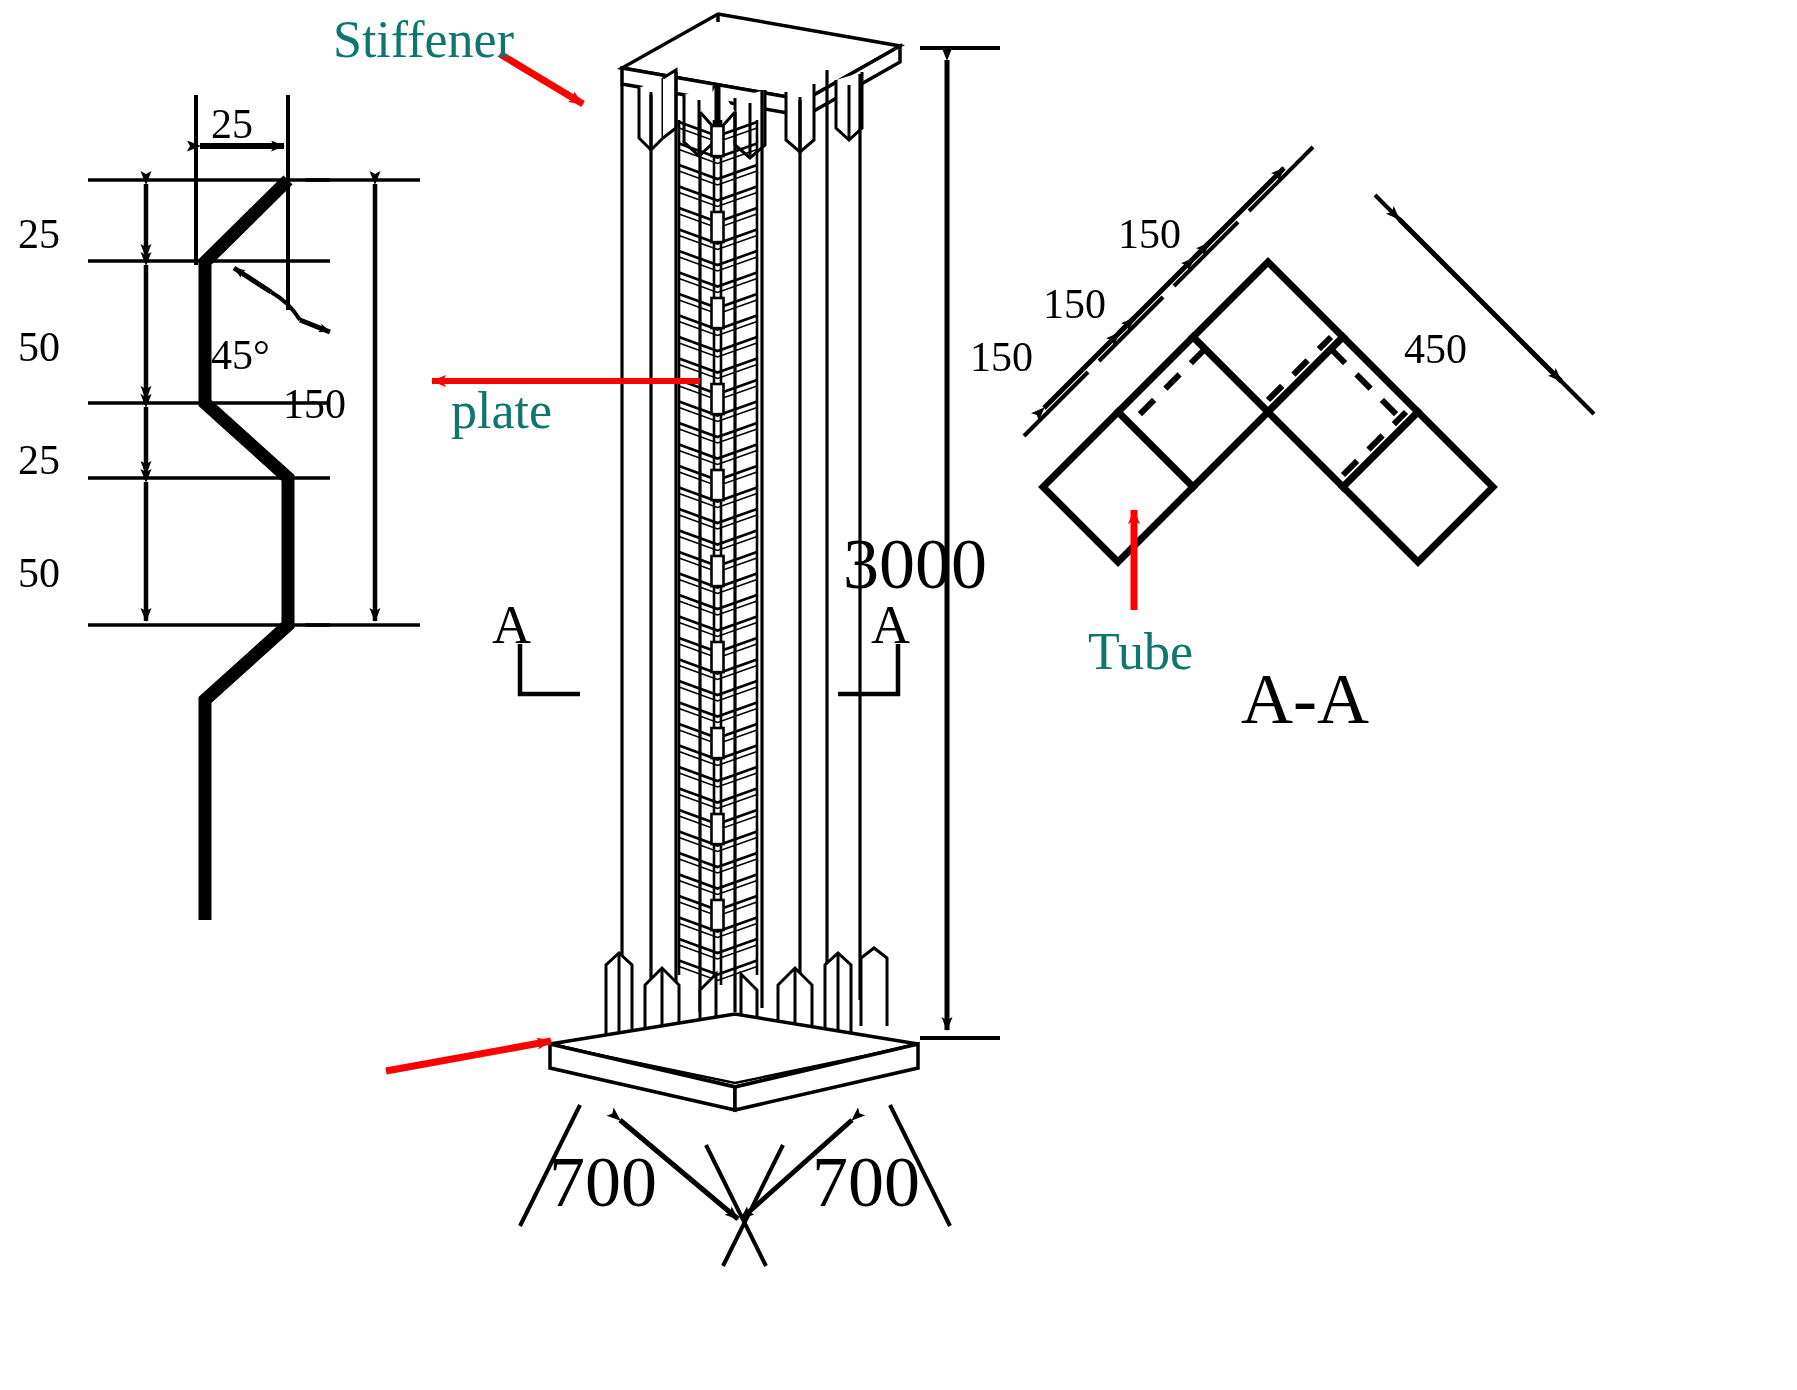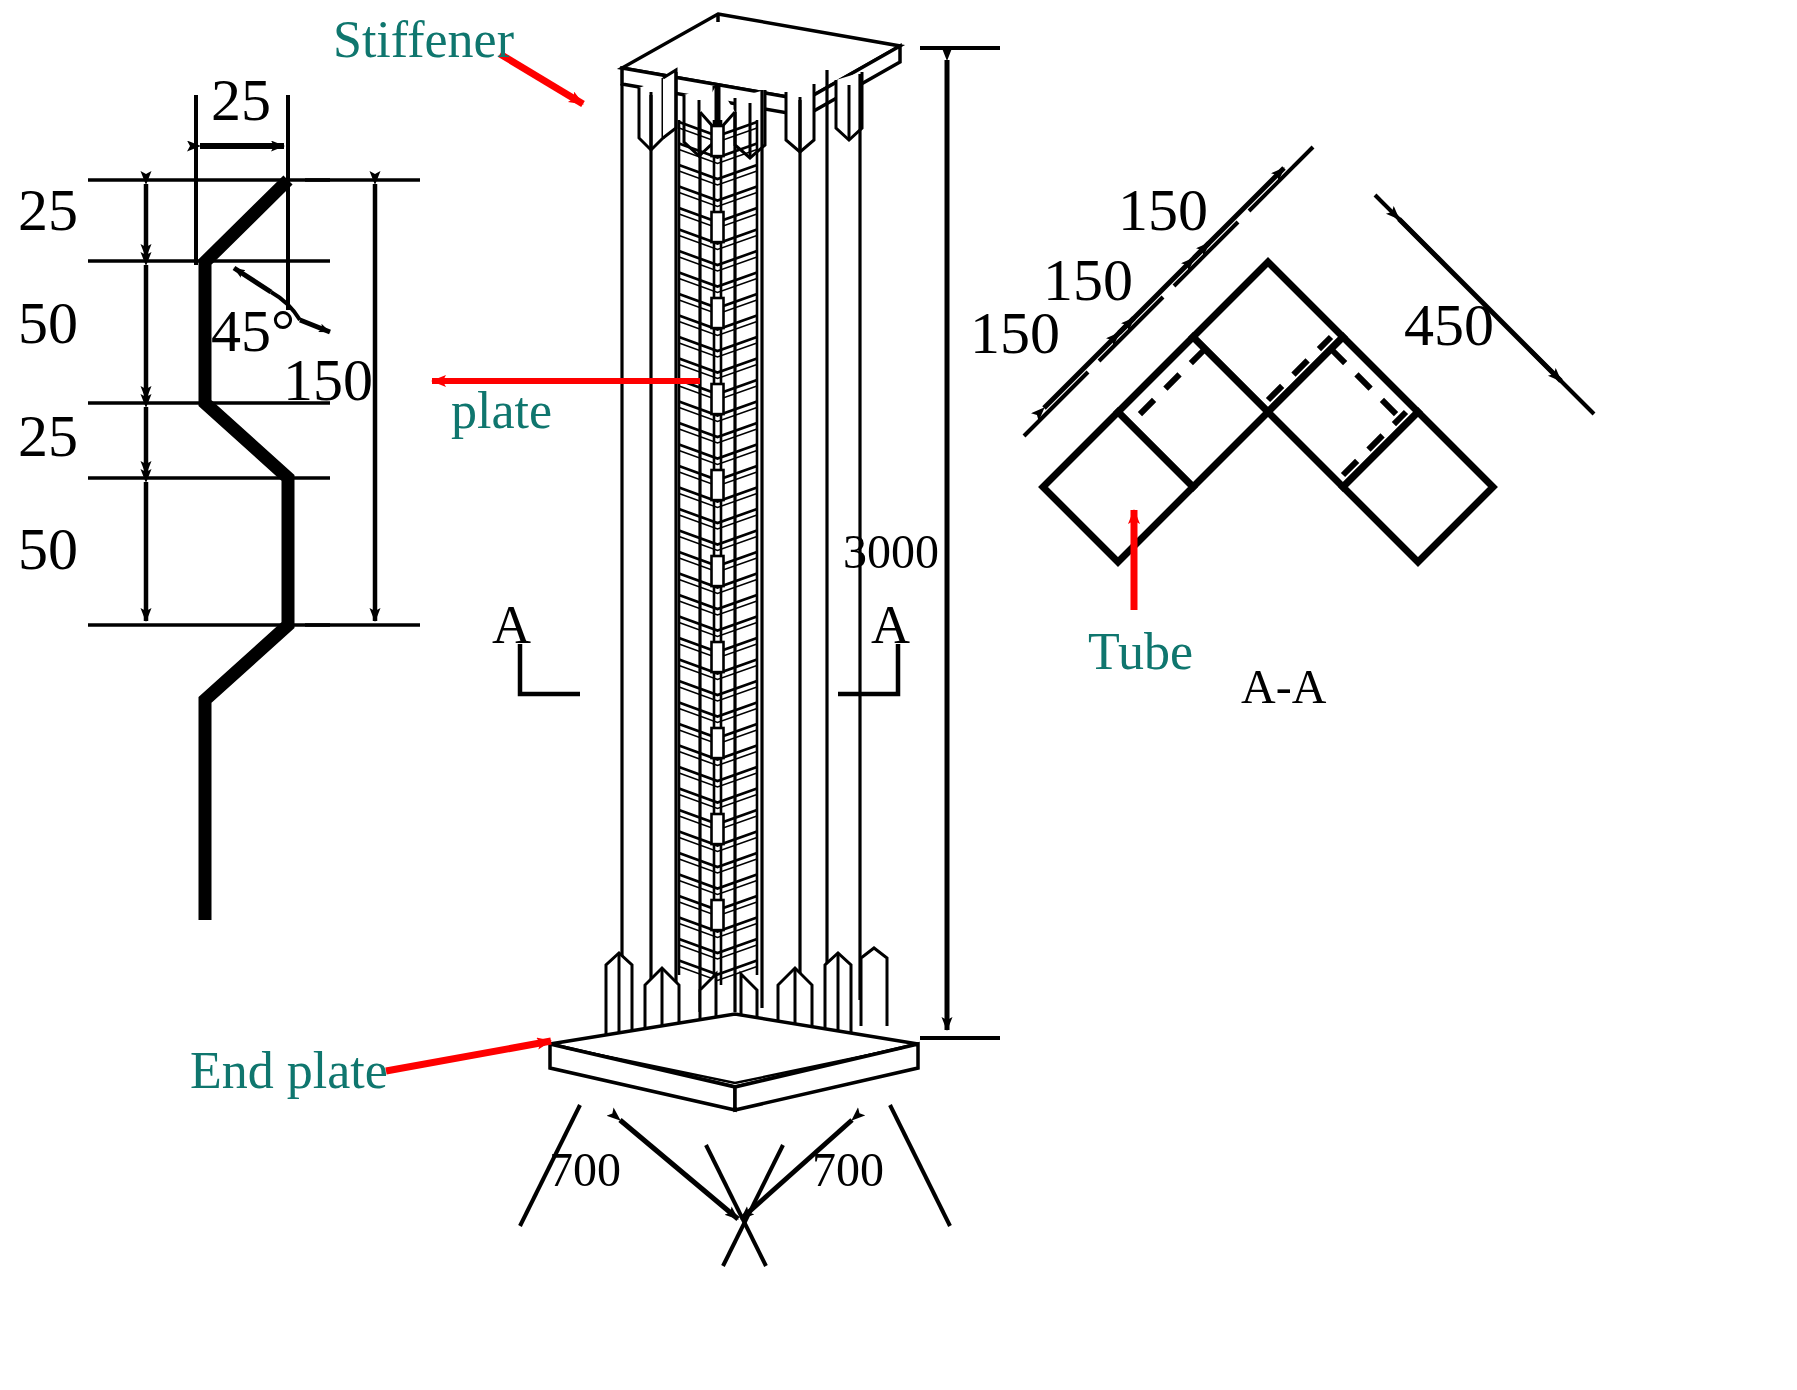--- a/index.html
+++ b/index.html
@@ -22,24 +22,24 @@
     height: 1390px;
   }
   .lbl {
     position: absolute;
     font-family: "Liberation Serif", "DejaVu Serif", serif;
     color: #000000;
     white-space: nowrap;
     line-height: 1;
   }
   .lbl.red { color: #0f766e; }
-  .dimtext { font-size: 60px; }
+  .dimtext { font-size: 42px; margin-top: 33px; }
   .annot { font-size: 52px; }
   .secmark { font-size: 54px; }
-  .big { font-size: 48px; }
+  .big { font-size: 72px; }
 </style>
 </head>
 <body>
 
 <div id="root">
 
   <svg class="canvas" viewBox="0 0 1797 1390">
     <defs>
       <marker id="ah" markerWidth="16" markerHeight="16" refX="13" refY="5.5" orient="auto" markerUnits="userSpaceOnUse">
         <path d="M0,0 L14,5.5 L0,11 L3,5.5 Z" fill="#000"></path>
@@ -350,21 +350,20 @@
   <div class="lbl dimtext" style="left:18px;  top:180px;">25</div>
   <div class="lbl dimtext" style="left:18px;  top:293px;">50</div>
   <div class="lbl dimtext" style="left:18px;  top:406px;">25</div>
   <div class="lbl dimtext" style="left:18px;  top:519px;">50</div>
   <div class="lbl dimtext" style="left:211px; top:70px;">25</div>
   <div class="lbl dimtext" style="left:211px; top:301px;">45°</div>
   <div class="lbl dimtext" style="left:283px; top:350px;">150</div>
 
   <div class="lbl red annot" style="left:333px; top:14px;">Stiffener</div>
   <div class="lbl red annot" style="left:451px; top:385px;">plate</div>
-  <div class="lbl red annot" style="left:190px; top:1045px;">End plate</div>
 
   <div class="lbl big" style="left:843px;  top:528px;">3000</div>
   <div class="lbl big" style="left:549px;  top:1146px;">700</div>
   <div class="lbl big" style="left:812px;  top:1146px;">700</div>
 
   <div class="lbl secmark" style="left:492px; top:598px;">A</div>
   <div class="lbl secmark" style="left:871px; top:598px;">A</div>
 
   <div class="lbl dimtext" style="left:970px;  top:303px;">150</div>
   <div class="lbl dimtext" style="left:1043px; top:250px;">150</div>

